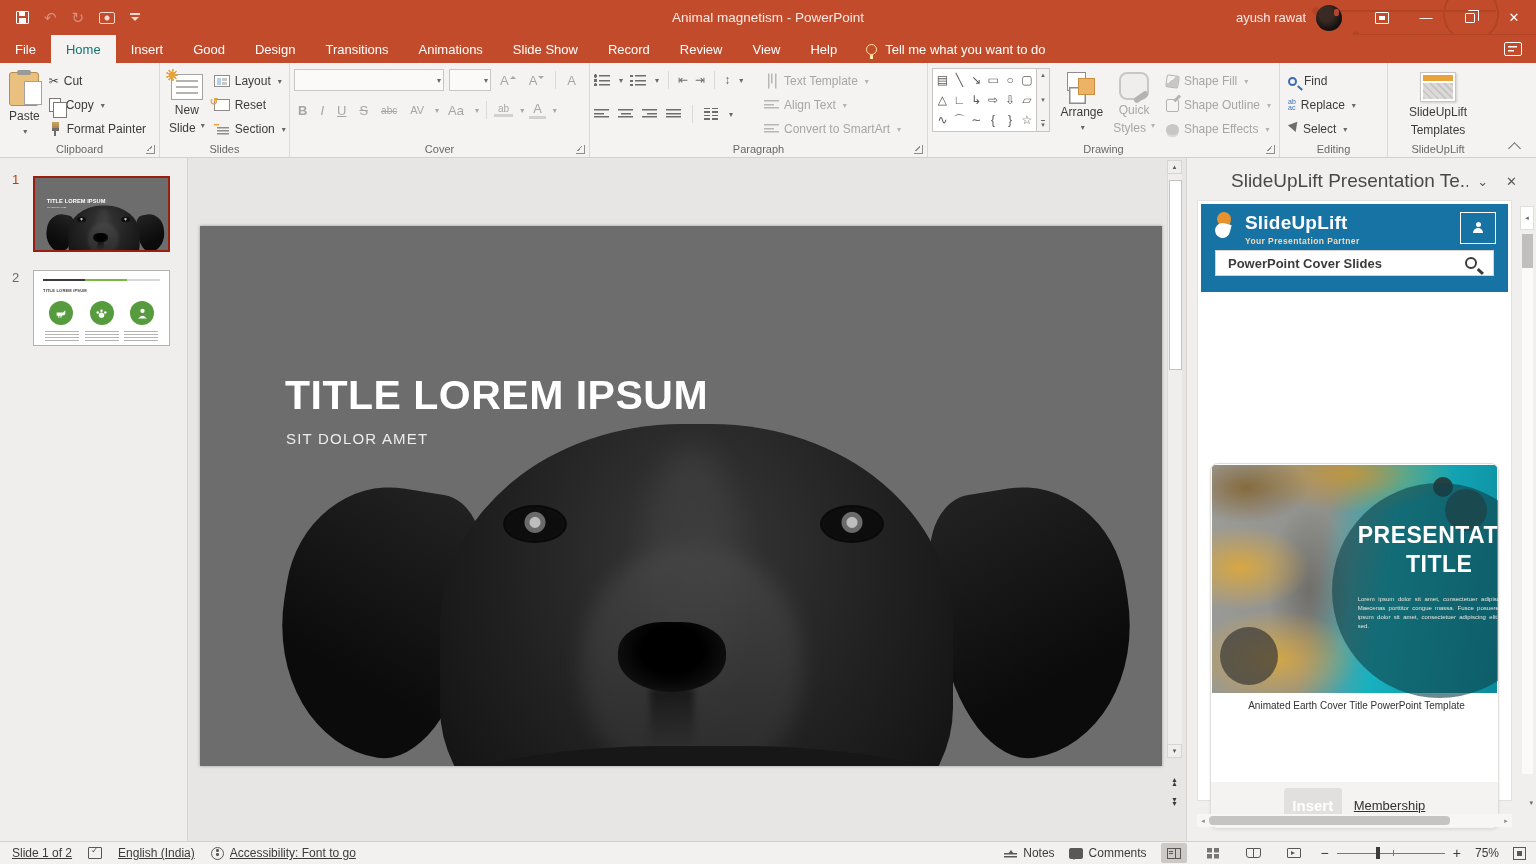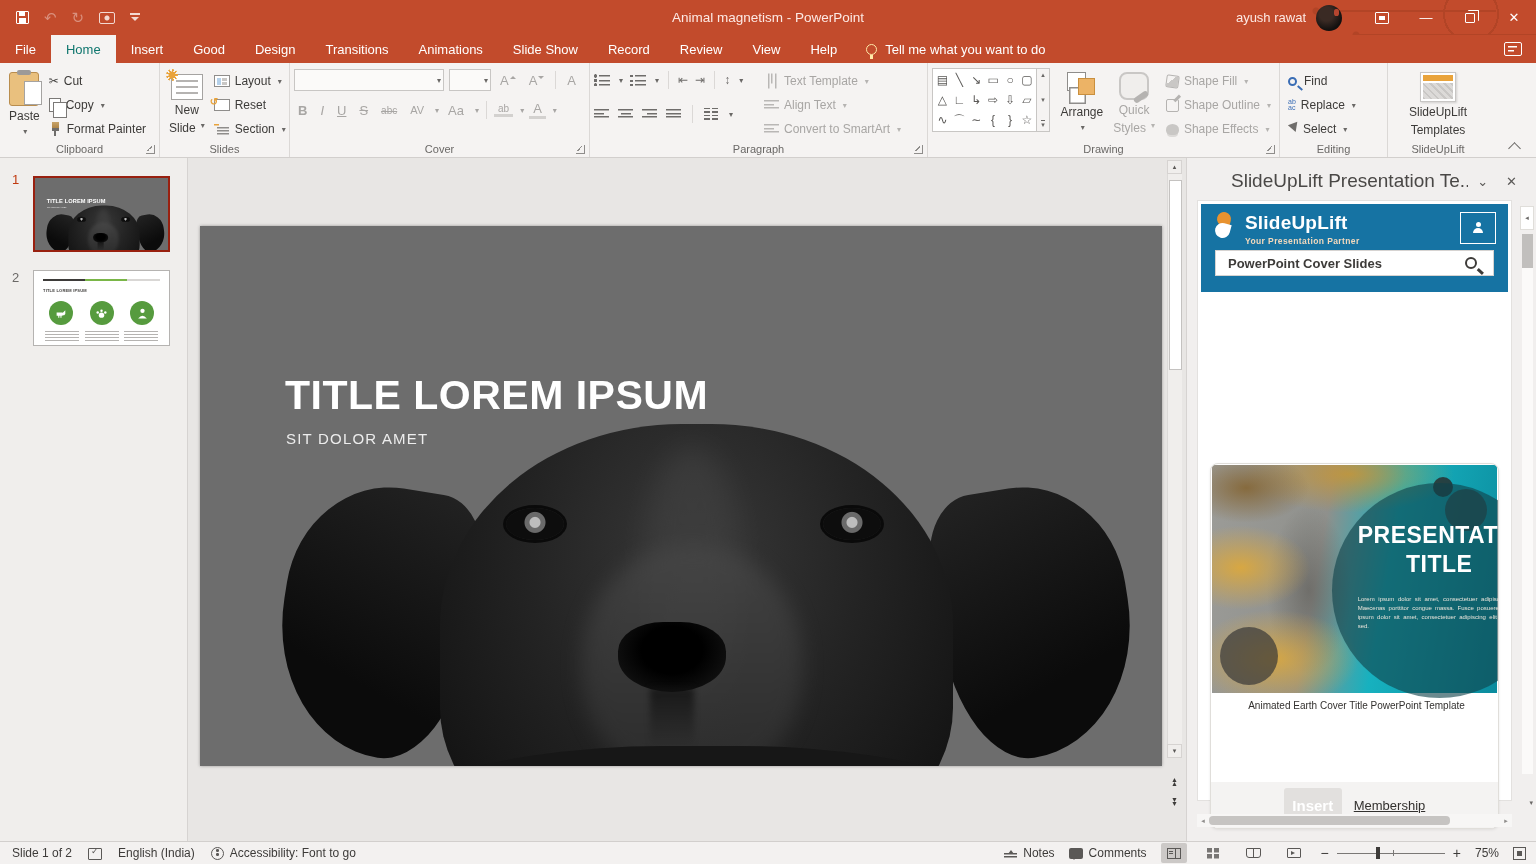--- a/index.html
+++ b/index.html
@@ -226,21 +226,21 @@
   #pane-hscroll { position:absolute; left:10px; right:24px; bottom:14px; height:13px; background:#f7f6f5; display:flex; align-items:center; }
   .h-arrow { font-size:7px; color:#8f8d8b; width:12px; text-align:center; }
   #pane-hthumb { height:9px; background:#c6c4c2; border-radius:4px; flex:1; margin-right:50px; }
   #pane-down-arrow { position:absolute; right:3px; bottom:34px; font-size:7px; color:#6a6866; }
   #pane-collapse { position:absolute; right:2px; top:48px; width:14px; height:24px; background:#fff; border:1px solid #e0deda; display:flex; align-items:center; justify-content:center; font-size:7px; color:#6a6866; }
   #pane-vscroll { position:absolute; right:3px; top:76px; width:11px; height:540px; background:#fbfaf9; }
   #pane-vthumb { position:absolute; left:0; top:0; width:11px; height:34px; background:#c1bfbd; }
 
   
   #statusbar { position:absolute; left:0; top:841px; width:1536px; height:23px; background:#f3f1f0; border-top:1px solid #d2cfcd; display:flex; align-items:center; font-size:12px; color:#3d3b39; }
-  .sb-left { display:flex; align-items:flex-end; gap:16px; padding-left:12px; }
+  .sb-left { display:flex; align-items:center; gap:16px; padding-left:12px;text-decoration:underline; }
   .sb-right { display:flex; align-items:center; gap:14px; margin-left:auto; padding-right:10px; }
   .sb-item { display:flex; align-items:center; gap:6px; white-space:nowrap; }
   .i-spell { width:14px; height:12px; border:1.2px solid #5a5856; border-radius:1px; position:relative; }
   .i-spell::after { content:"✓"; position:absolute; left:2px; top:-3px; font-size:9px; color:#5a5856; }
   .i-access { width:13px; height:13px; border:1.3px solid #5a5856; border-radius:50%; position:relative; }
   .i-access::after { content:""; position:absolute; left:4.5px; top:1.5px; width:2.5px; height:2.5px; border-radius:50%; background:#5a5856; box-shadow:0 4px 0 0 #5a5856; }
   .i-notes { width:13px; height:10px; background:linear-gradient(#5a5856,#5a5856) 0 8px/13px 1.5px no-repeat, linear-gradient(#5a5856,#5a5856) 0 4.5px/13px 1.5px no-repeat; position:relative; }
   .i-notes::after { content:""; position:absolute; left:3.5px; top:-1px; border:3px solid transparent; border-bottom:4px solid #5a5856; }
   .i-comment { width:14px; height:11px; background:#5a5856; border-radius:2px; position:relative; }
   .i-comment::after { content:""; position:absolute; left:2px; bottom:-4px; border:3px solid transparent; border-top:4px solid #5a5856; }

